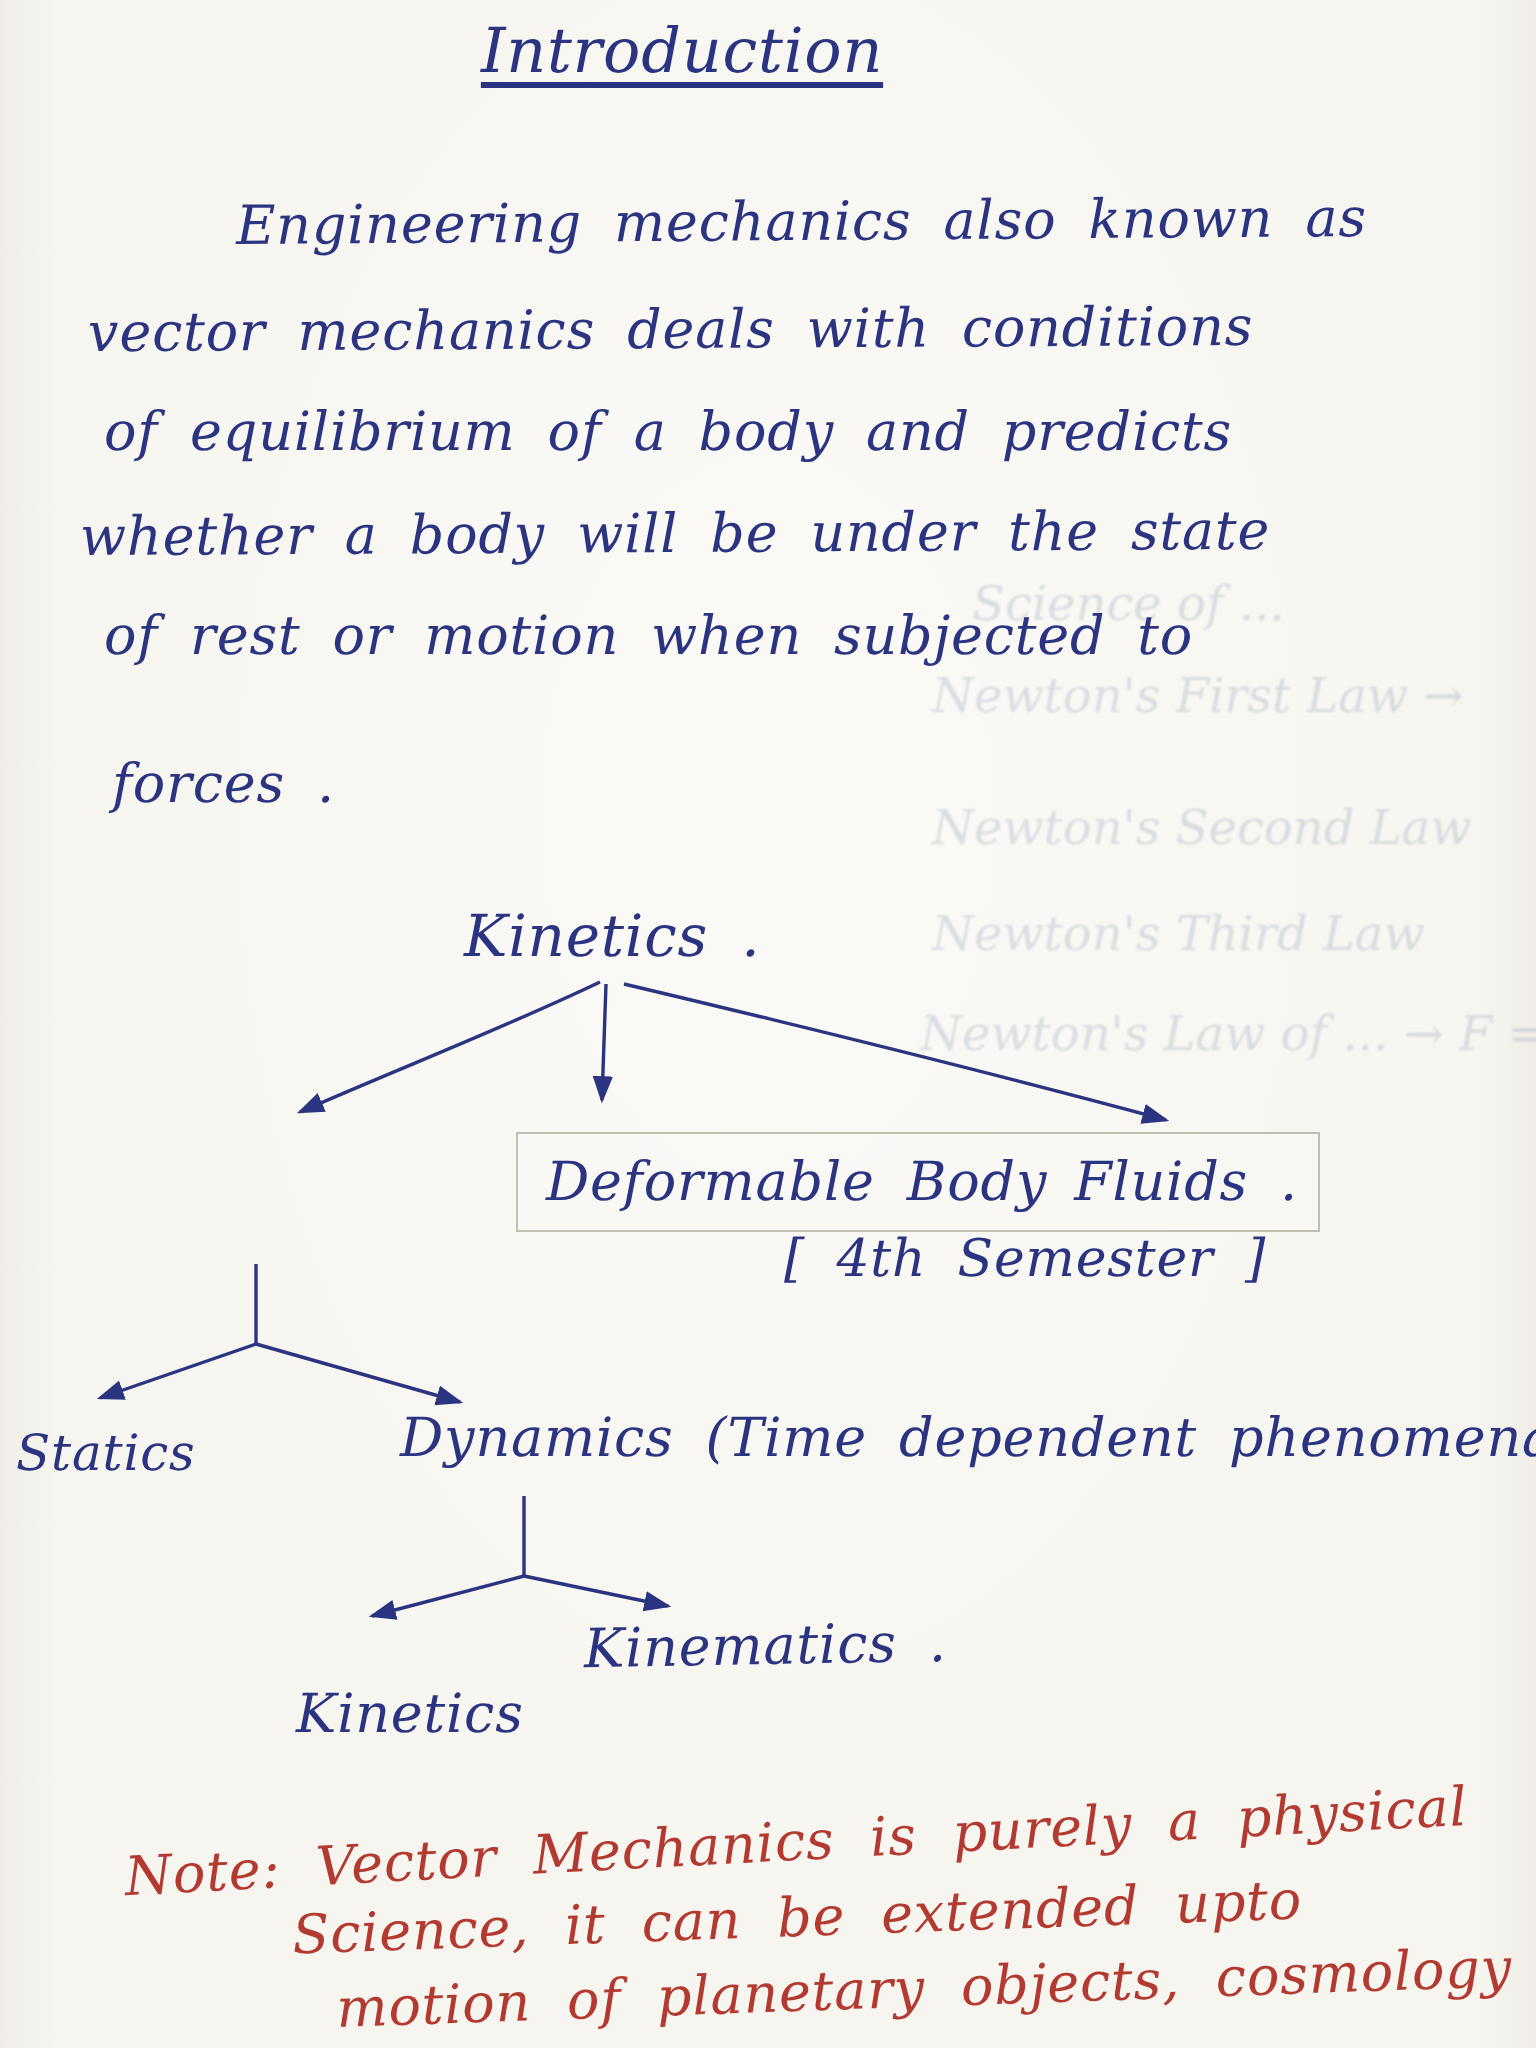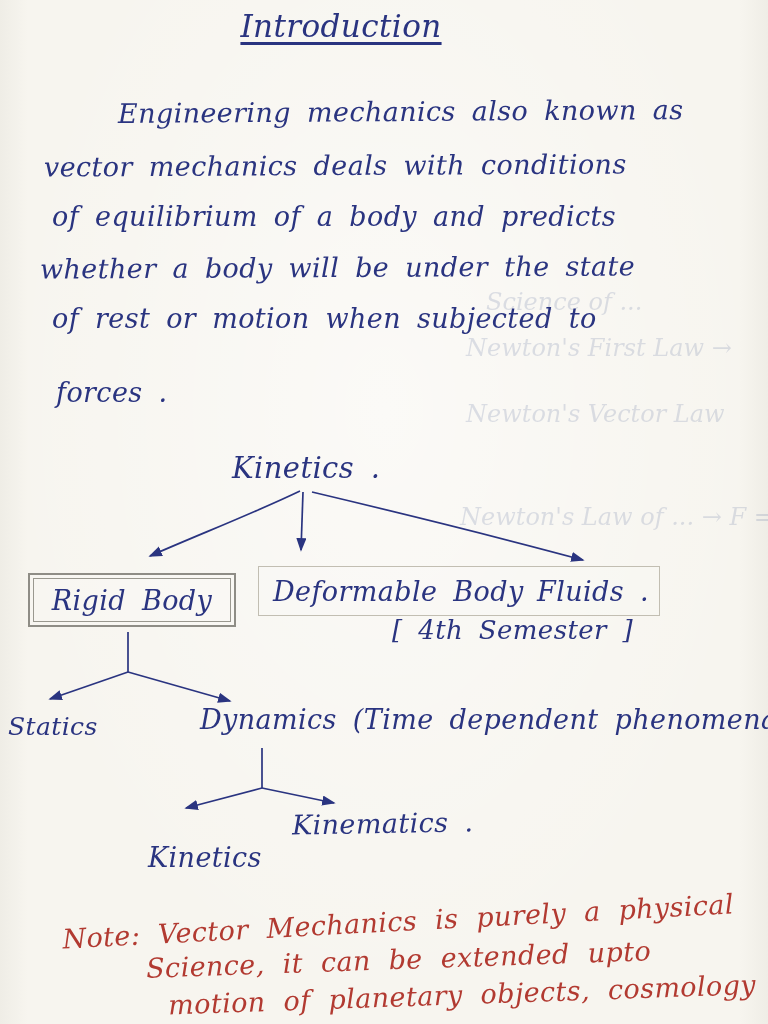--- a/index.html
+++ b/index.html
@@ -84,21 +84,22 @@
   .g4{left:460px;top:503px;}
   svg.connectors{position:absolute;left:0;top:0;pointer-events:none;}
 </style>
 </head>
 <body>
 
 <div class="page">
 
   <div class="abs ghost g0">Science of ...</div>
   <div class="abs ghost g1">Newton's First Law →</div>
-  <div class="abs ghost g2">Newton's Vector Law</div>
+  <div class="abs ghost g2">Newton's Second Law</div>
+  <div class="abs ghost g3">Newton's Third Law</div>
   <div class="abs ghost g4">Newton's Law of ... → F = G</div>
 
   <div class="abs hand ink title">Introduction</div>
 
   <div class="abs hand ink p0">Engineering  mechanics  also known as</div>
   <div class="abs hand ink p1">vector mechanics deals with conditions</div>
   <div class="abs hand ink p2">of equilibrium of a body and predicts</div>
   <div class="abs hand ink p3">whether a body will be under the state</div>
   <div class="abs hand ink p4">of rest or motion when subjected to</div>
   <div class="abs hand ink p5">forces .</div>
@@ -120,25 +121,20 @@
       <path d="M128,672 L230,701" marker-end="url(#ah)"></path>
 
       <path d="M262,748 L262,788"></path>
       <path d="M262,788 L186,808" marker-end="url(#ah)"></path>
       <path d="M262,788 L334,803" marker-end="url(#ah)"></path>
     </g>
   </svg>
 
   <div class="abs hand ink mechanics">Kinetics .</div>
 
-  <div class="abs rigid-box">
-    <div class="inner">
-      <span class="hand ink lbl">Rigid Body</span>
-    </div>
-  </div>
 
   <div class="abs deform-box">
     <span class="hand ink lbl">Deformable Body</span>
     <span class="hand ink fluids">Fluids .</span>
   </div>
 
   <div class="abs hand ink semester">[ 4th Semester ]</div>
 
   <div class="abs hand ink statics">Statics</div>
   <div class="abs hand ink dynamics">Dynamics (Time dependent phenomena)</div>

